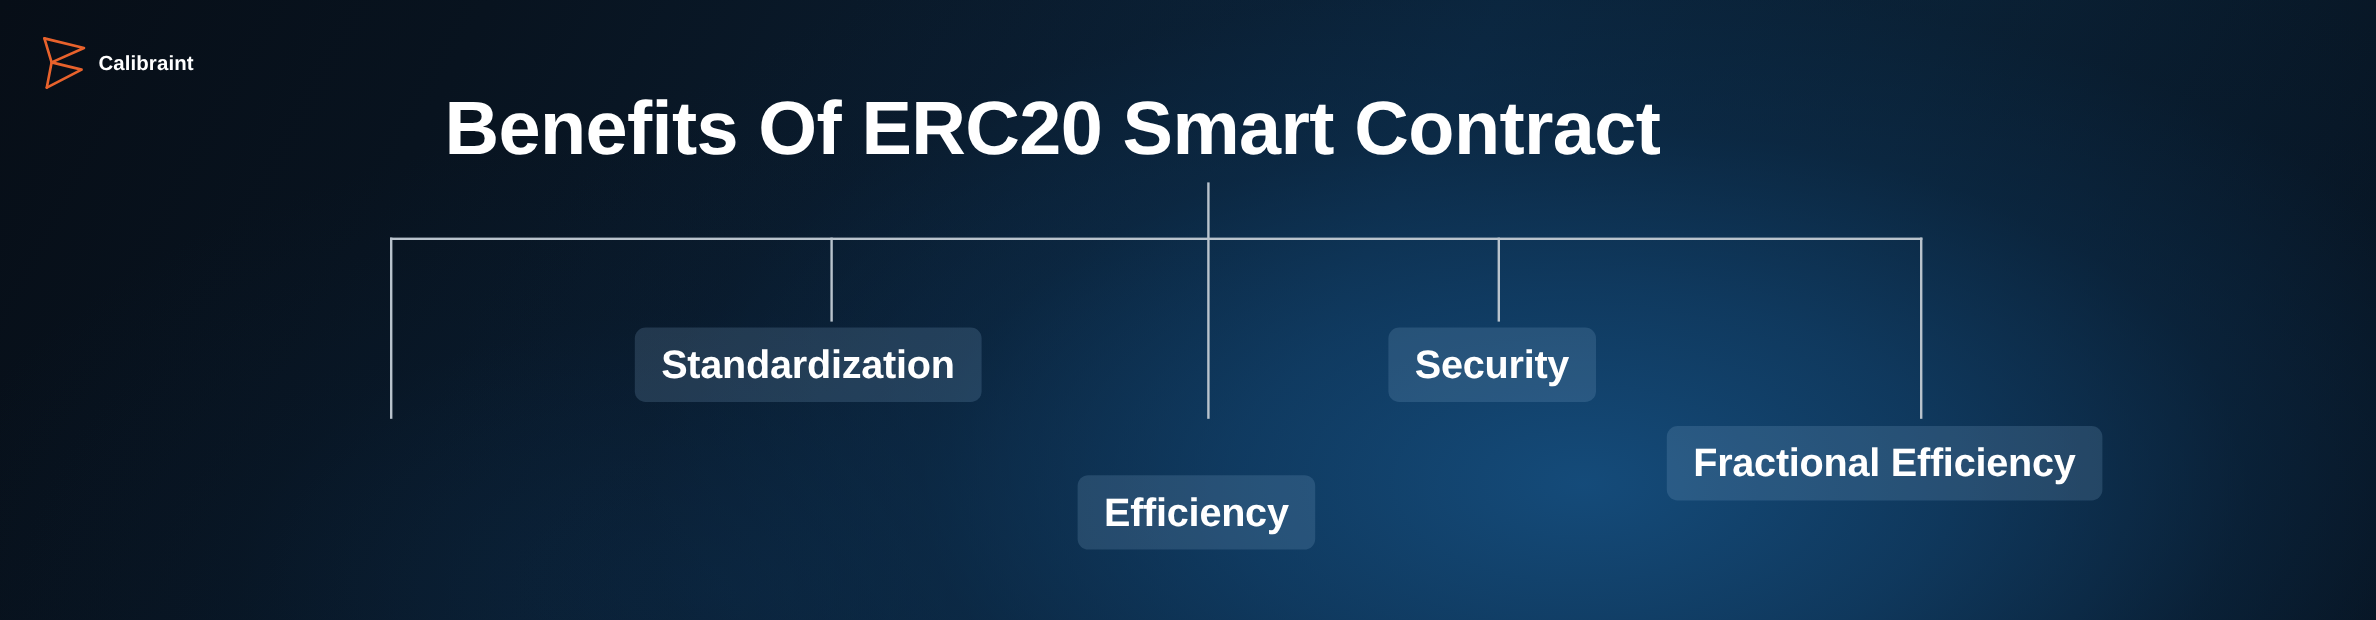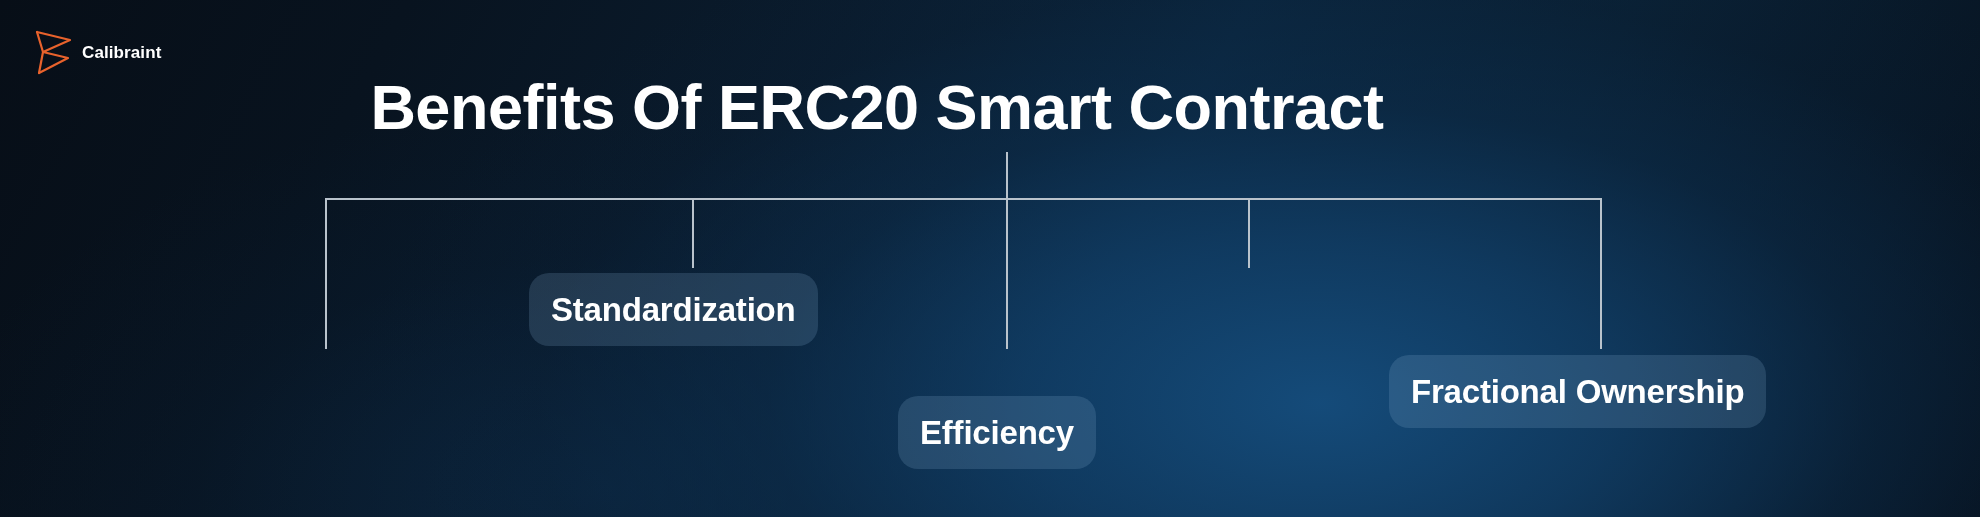--- a/index.html
+++ b/index.html
@@ -76,29 +76,29 @@
   .conn-h { height: 2px; }
   .conn-v { width: 2px; }
 
   
   .node {
     position: absolute;
     display: flex;
     align-items: center;
     justify-content: center;
     box-sizing: border-box;
-    border-radius: 20px;
+    border-radius: 9px;
     background: rgba(134,176,209,0.20);
     color: #ffffff;
     font-size: 33px;
     font-weight: 700;
     letter-spacing: -0.2px;
     white-space: nowrap;
     padding: 0 22px;
-    height: 73px;
+    height: 62px;
   }
   .node-label { display: block; }
 </style>
 </head>
 <body>
 
 <div id="stage">
 
   <div id="logo-wrap">
     <span>
@@ -129,18 +129,21 @@
 
 
   <div class="node" style="left:529px; top:273px;">
     <span class="node-label">Standardization</span>
   </div>
 
   <div class="node" style="left:898px; top:355px;margin-top:41px;">
     <span class="node-label">Efficiency</span>
   </div>
 
+  <div class="node" style="left:1157px; top:273px;">
+    <span class="node-label">Security</span>
+  </div>
 
   <div class="node" style="left:1389px; top:355px;">
-    <span class="node-label">Fractional Ownership</span>
+    <span class="node-label">Fractional Efficiency</span>
   </div>
 
 </div>
 
 </body></html>

